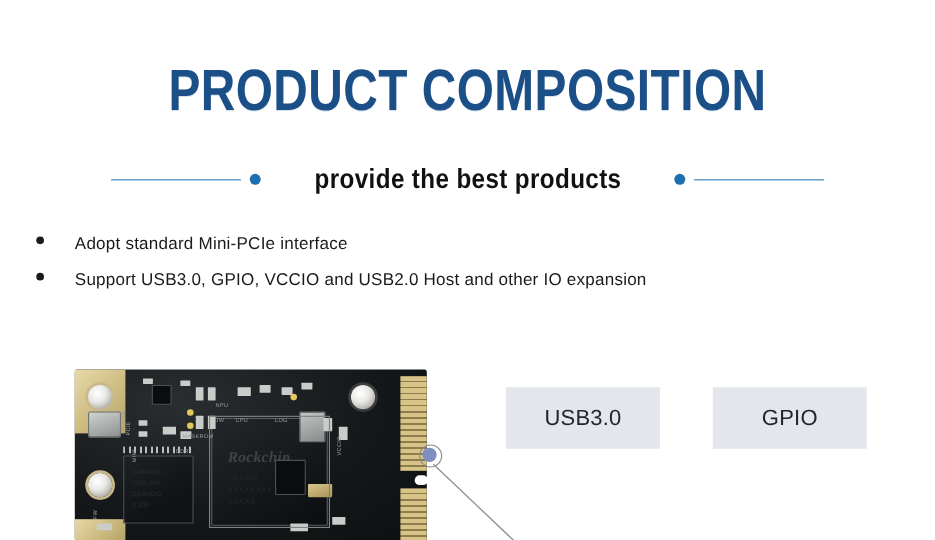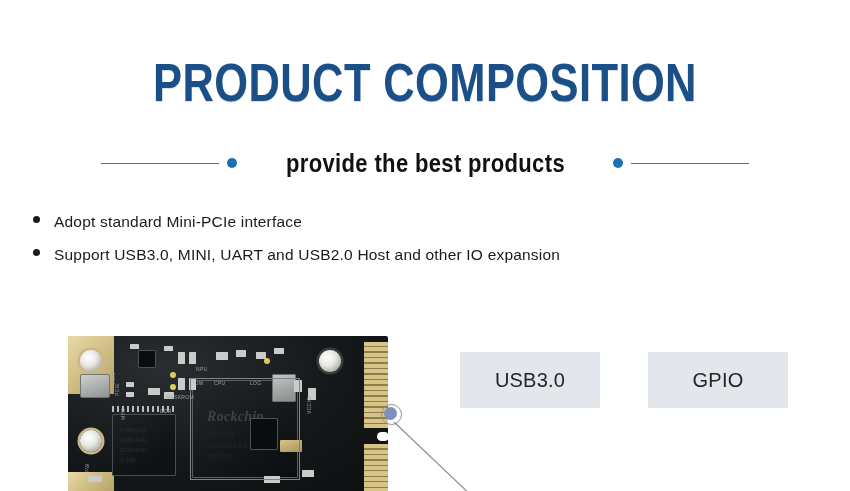--- a/index.html
+++ b/index.html
@@ -88,21 +88,21 @@
   .feature-bullet {
     width: 7px;
     height: 7px;
     border-radius: 50%;
     background: #1a1a1a;
     flex: 0 0 auto;
     position: relative;
     top: -4px;
   }
   .feature-label {
-    margin-left: 14px;
+    margin-left: 28px;
     color: #1a1a1a;
     font-family: "Liberation Sans", sans-serif;
     font-size: 15.5px;
     line-height: 20px;
     letter-spacing: 0.2px;
     white-space: nowrap;
   }
 
   
   #pcb-photo {
@@ -306,21 +306,21 @@
   <span class="rule"></span>
 </div>
 
 <div id="feature-list">
   <div class="feature-item">
     <span class="feature-bullet"></span>
     <span class="feature-label">Adopt standard Mini-PCIe interface</span>
   </div>
   <div class="feature-item">
     <span class="feature-bullet"></span>
-    <span class="feature-label">Support USB3.0, MINI, UART and USB2.0 Host and other IO expansion</span>
+    <span class="feature-label">Support USB3.0, GPIO, VCCIO and USB2.0 Host and other IO expansion</span>
   </div>
 </div>
 
 <div id="pcb-photo">
   <div id="pcb-board">
 
     <div class="gold-pad" id="gold-pad-tl"></div>
     <div class="gold-pad" id="gold-pad-bl"></div>
 
     <div class="mount-hole" id="hole-tl"></div>

